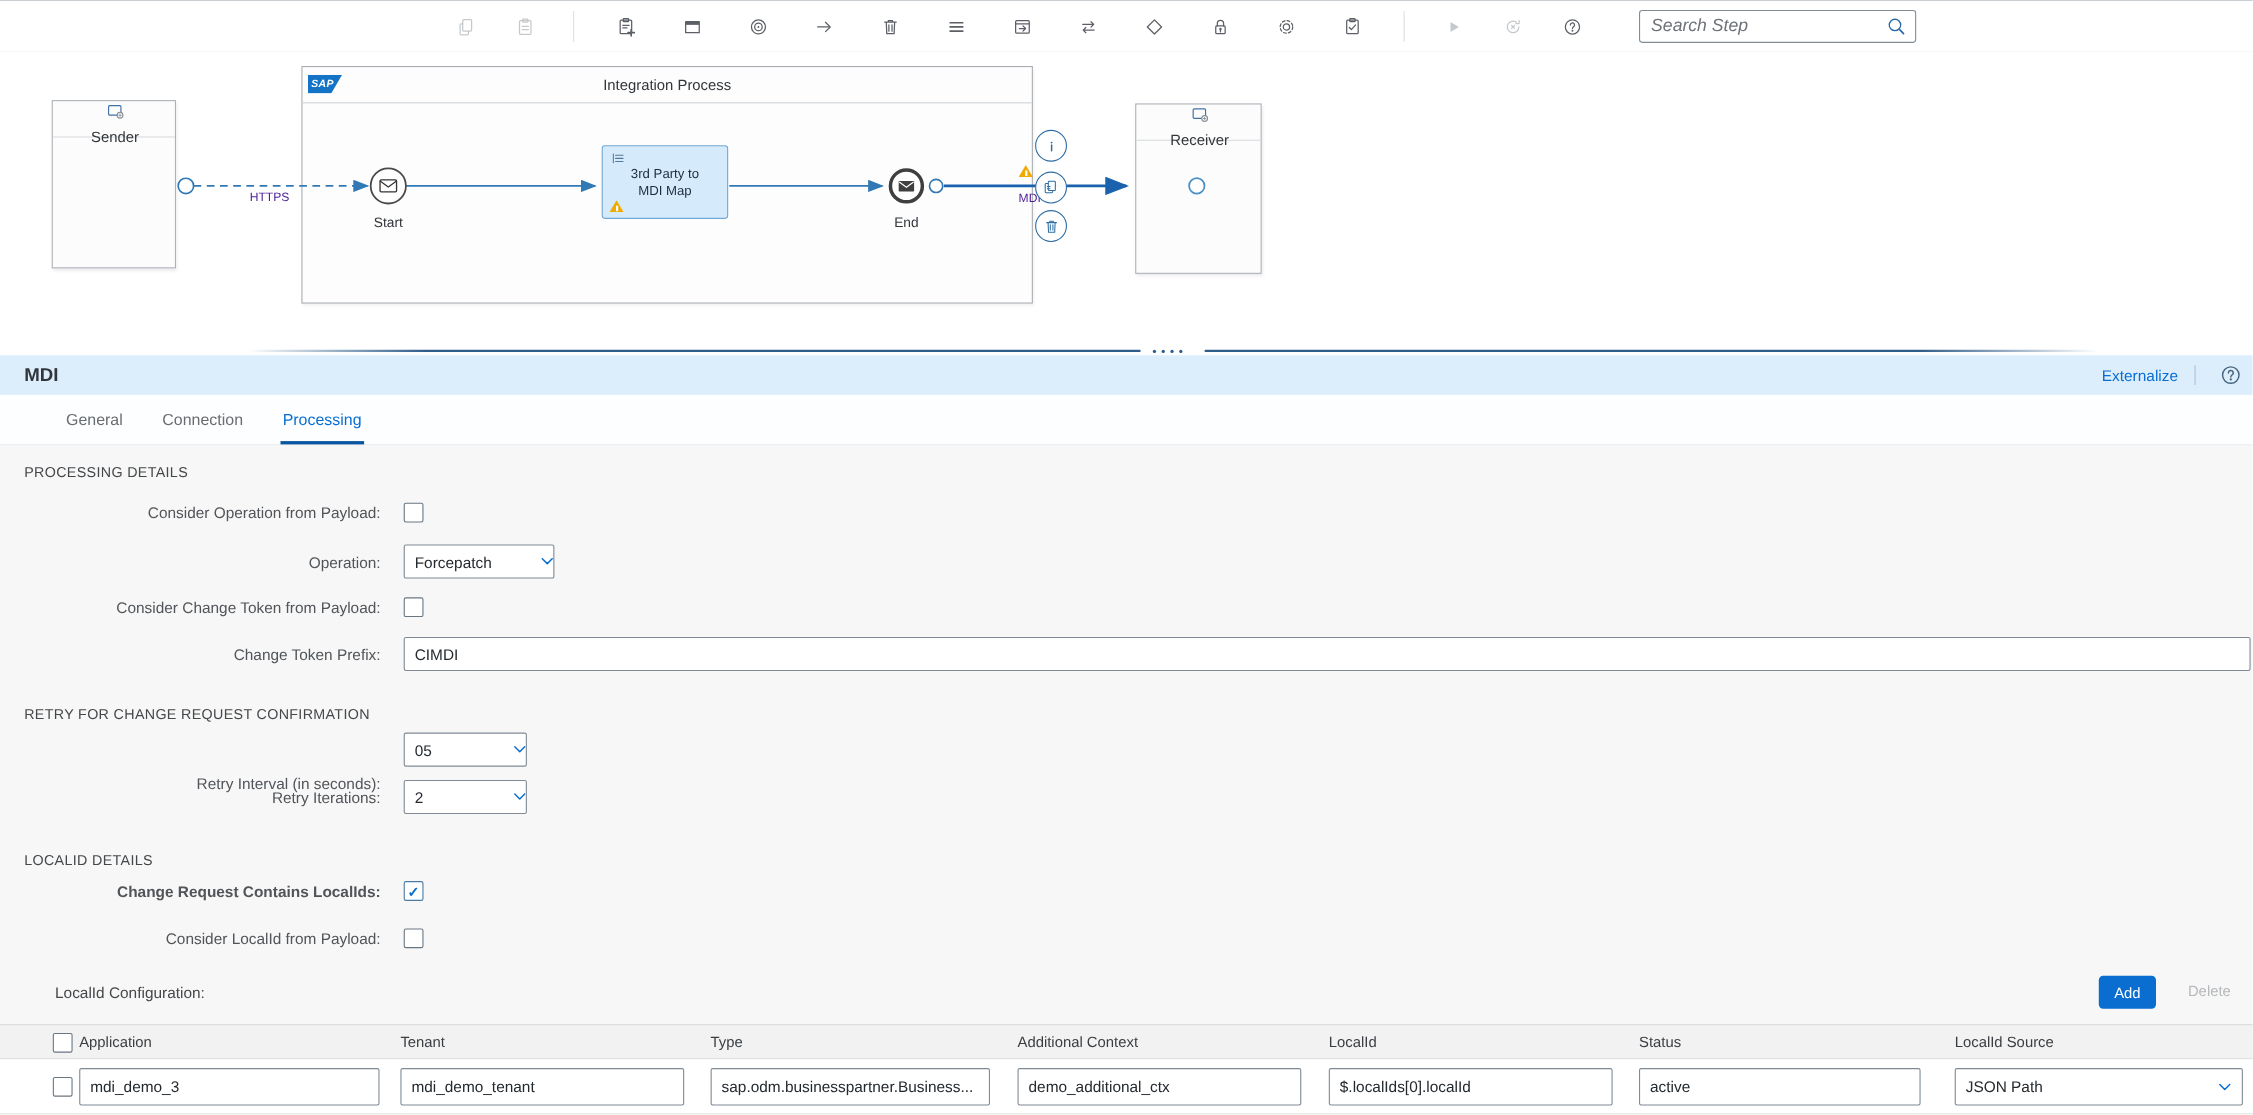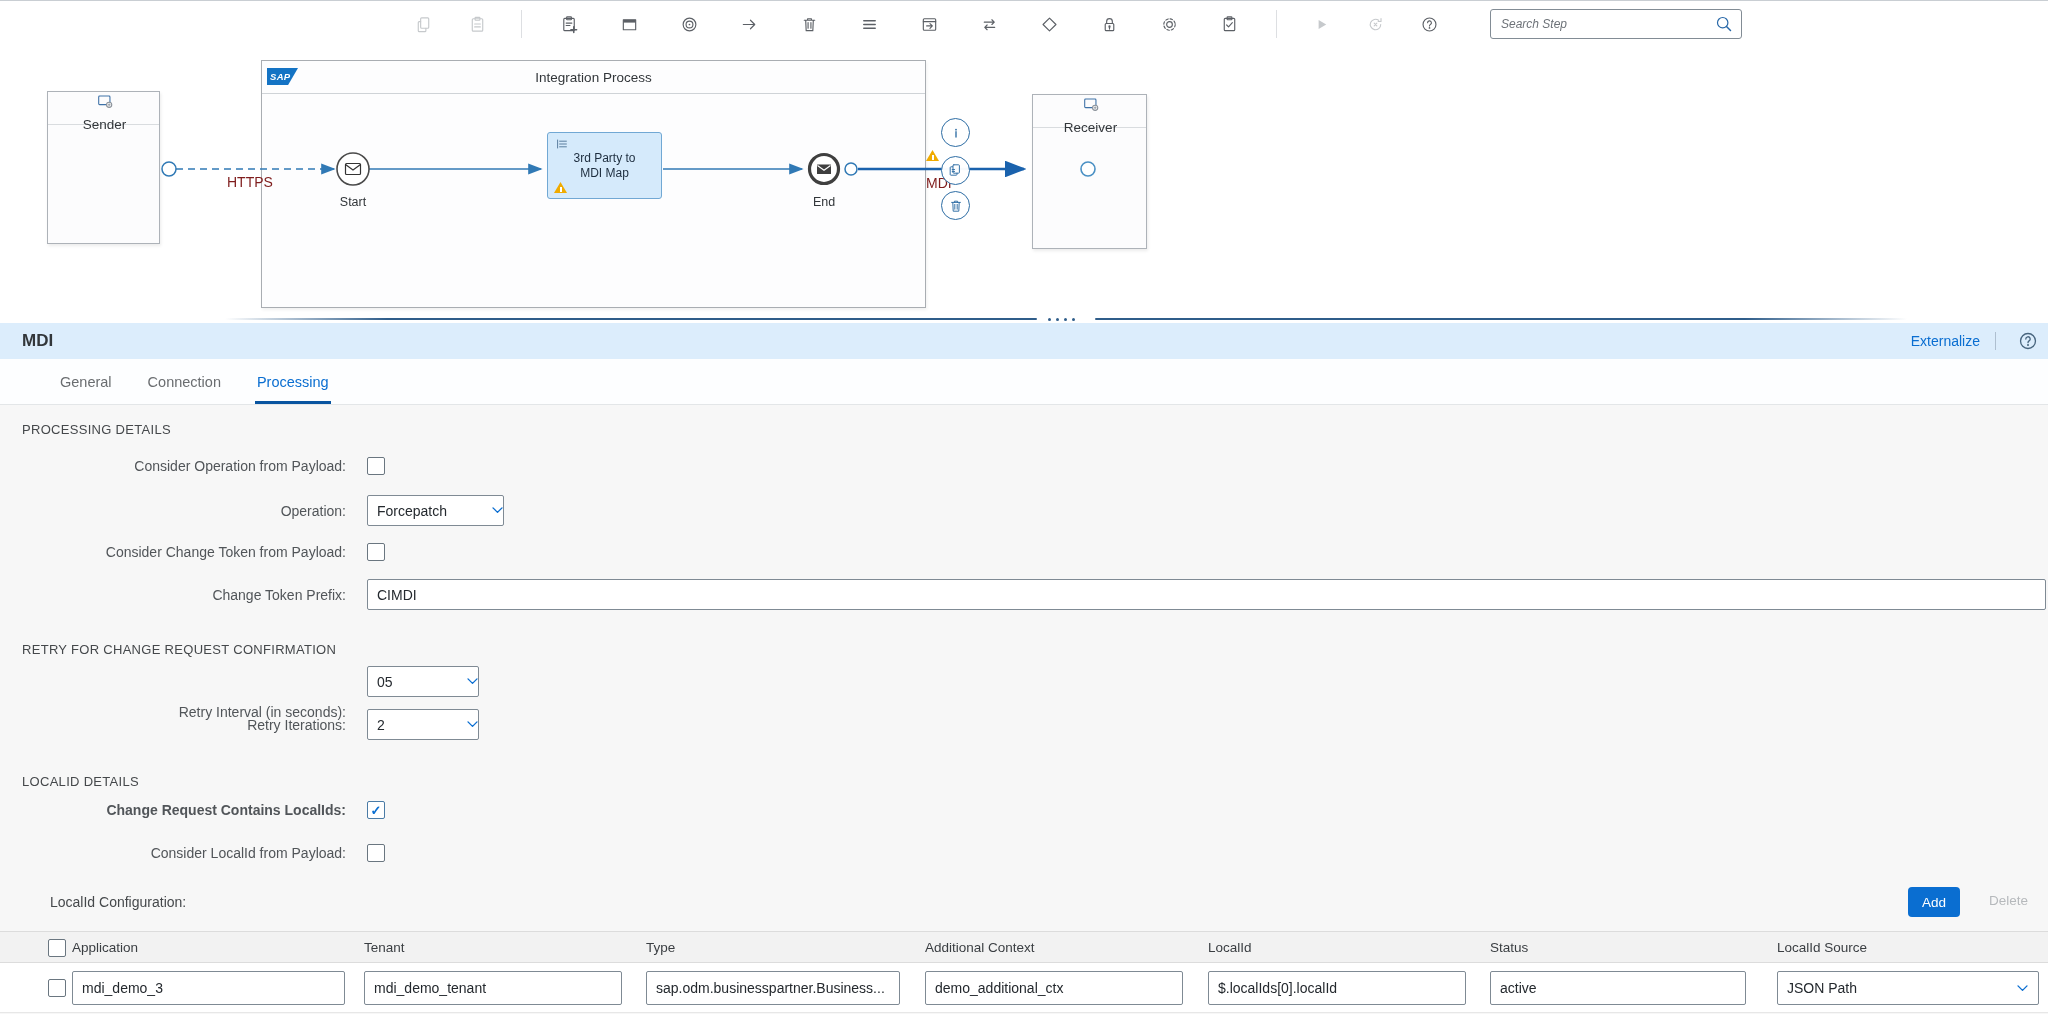--- a/index.html
+++ b/index.html
@@ -13,44 +13,44 @@
   #tb{position:absolute;left:396px;top:8px;display:flex;align-items:center;}
   .tgroup{display:flex;align-items:center;}
   .tbtn{width:30px;height:30px;display:flex;align-items:center;justify-content:center;color:#5c6066;border-radius:4px;cursor:pointer;}
   .tbtn svg{width:19px;height:19px;}
   .tbtn.disabled{color:#c6c9cc;cursor:default;}
   .tsep{width:1px;height:28px;background:#dddfe2;margin:0 17px;}
   .g2 .tbtn{margin:0 15px;} .g1 .tbtn{margin:0 12px;} .g3 .tbtn{margin:0 12px;}
   #searchbox{position:absolute;left:1490px;top:8px;width:252px;height:30px;border:1px solid #828c95;border-radius:3px;
              background:#fff;display:flex;align-items:center;box-sizing:border-box;}
   #searchbox input{flex:1;border:none;outline:none;background:transparent;font-family:"Liberation Sans",sans-serif;
-             font-size:12px;color:#32363a;padding:0 4px 0 10px;}
+             font-size:16px;color:#32363a;padding:0 4px 0 10px;}
   #searchbox input::placeholder{color:#6d7278;font-style:italic;}
   #searchbox .sic{width:20px;height:20px;color:#2868a8;margin-right:7px;flex:none;}
 
   
   #canvas{position:absolute;top:46px;left:0;right:0;height:269px;background:#fff;}
   .node{position:absolute;background:#fcfcfd;border:1px solid #adb2b8;box-shadow:1px 2px 3px rgba(0,0,0,.08);box-sizing:border-box;}
   .nhead{height:32px;border-bottom:1px solid #d9dcdf;display:flex;align-items:center;padding:0 6px 0 8px;gap:7px;
          font-size:13.5px;color:#32363a;flex-direction:column;}
   .nhead svg{width:18px;height:18px;color:#3f72a8;flex:none;}
-  #pool{left:261px;top:13px;width:665px;height:248px;border:1px solid #a9adb2;background:#fdfdfe;position:absolute;box-sizing:border-box;box-shadow:1px 2px 3px rgba(0,0,0,.06);}
+  #pool{left:274px;top:13px;width:665px;height:216px;border:1px solid #a9adb2;background:#fdfdfe;position:absolute;box-sizing:border-box;box-shadow:1px 2px 3px rgba(0,0,0,.06);}
   #poolhead{height:32px;border-bottom:1px solid #cfd3d7;display:flex;align-items:center;justify-content:center;
             font-size:13.5px;color:#32363a;position:relative;}
   #saplogo{position:absolute;left:5px;top:7px;width:31px;height:17px;background:#1473c4;
            clip-path:polygon(0 0,100% 0,68% 100%,0 100%);color:#fff;font-size:9.5px;font-weight:bold;font-style:italic;
            display:flex;align-items:center;padding-left:3px;box-sizing:border-box;letter-spacing:.3px;}
   #task{left:547px;top:85px;width:115px;height:67px;position:absolute;background:#d5eafb;border:1px solid #71a8d4;border-radius:3px;
         font-size:12px;line-height:15px;color:#1d2d3e;display:flex;align-items:center;justify-content:center;text-align:center;box-sizing:border-box;cursor:pointer;}
   #task .mapic{position:absolute;top:3px;left:6px;width:16px;height:16px;color:#567a9b;}
   .warn{width:13px;height:11px;background:#f0ab00;clip-path:polygon(50% 0,100% 100%,0 100%);
         display:flex;justify-content:center;align-items:flex-end;}
   .warn i{display:block;width:2px;height:5px;background:#fff;margin-bottom:1px;}
   .evlabel{position:absolute;font-size:12.5px;color:#32363a;text-align:center;width:60px;}
-  .flowlabel{position:absolute;font-size:14px;color:#7f1d1d;}
+  .flowlabel{position:absolute;font-size:11px;color:#4c1d95;}
   .fbtn{position:absolute;left:941px;width:29px;height:29px;border:1.5px solid #2e6da4;border-radius:50%;
         background:rgba(255,255,255,.97);display:flex;align-items:center;justify-content:center;color:#2e6da4;
         box-sizing:border-box;cursor:pointer;z-index:6;}
   .fbtn svg{width:16px;height:16px;}
 
   
   #splitter{position:absolute;top:315px;left:0;right:0;height:7px;z-index:2;cursor:row-resize;}
   .spl{position:absolute;top:2px;height:2px;border-radius:1px;}
   .spl.l{left:225px;width:812px;background:linear-gradient(to right,rgba(47,93,138,0),#2f5d8a 20%,#2f5d8a);}
   .spl.r{left:1095px;width:812px;background:linear-gradient(to left,rgba(47,93,138,0),#2f5d8a 20%,#2f5d8a);}

